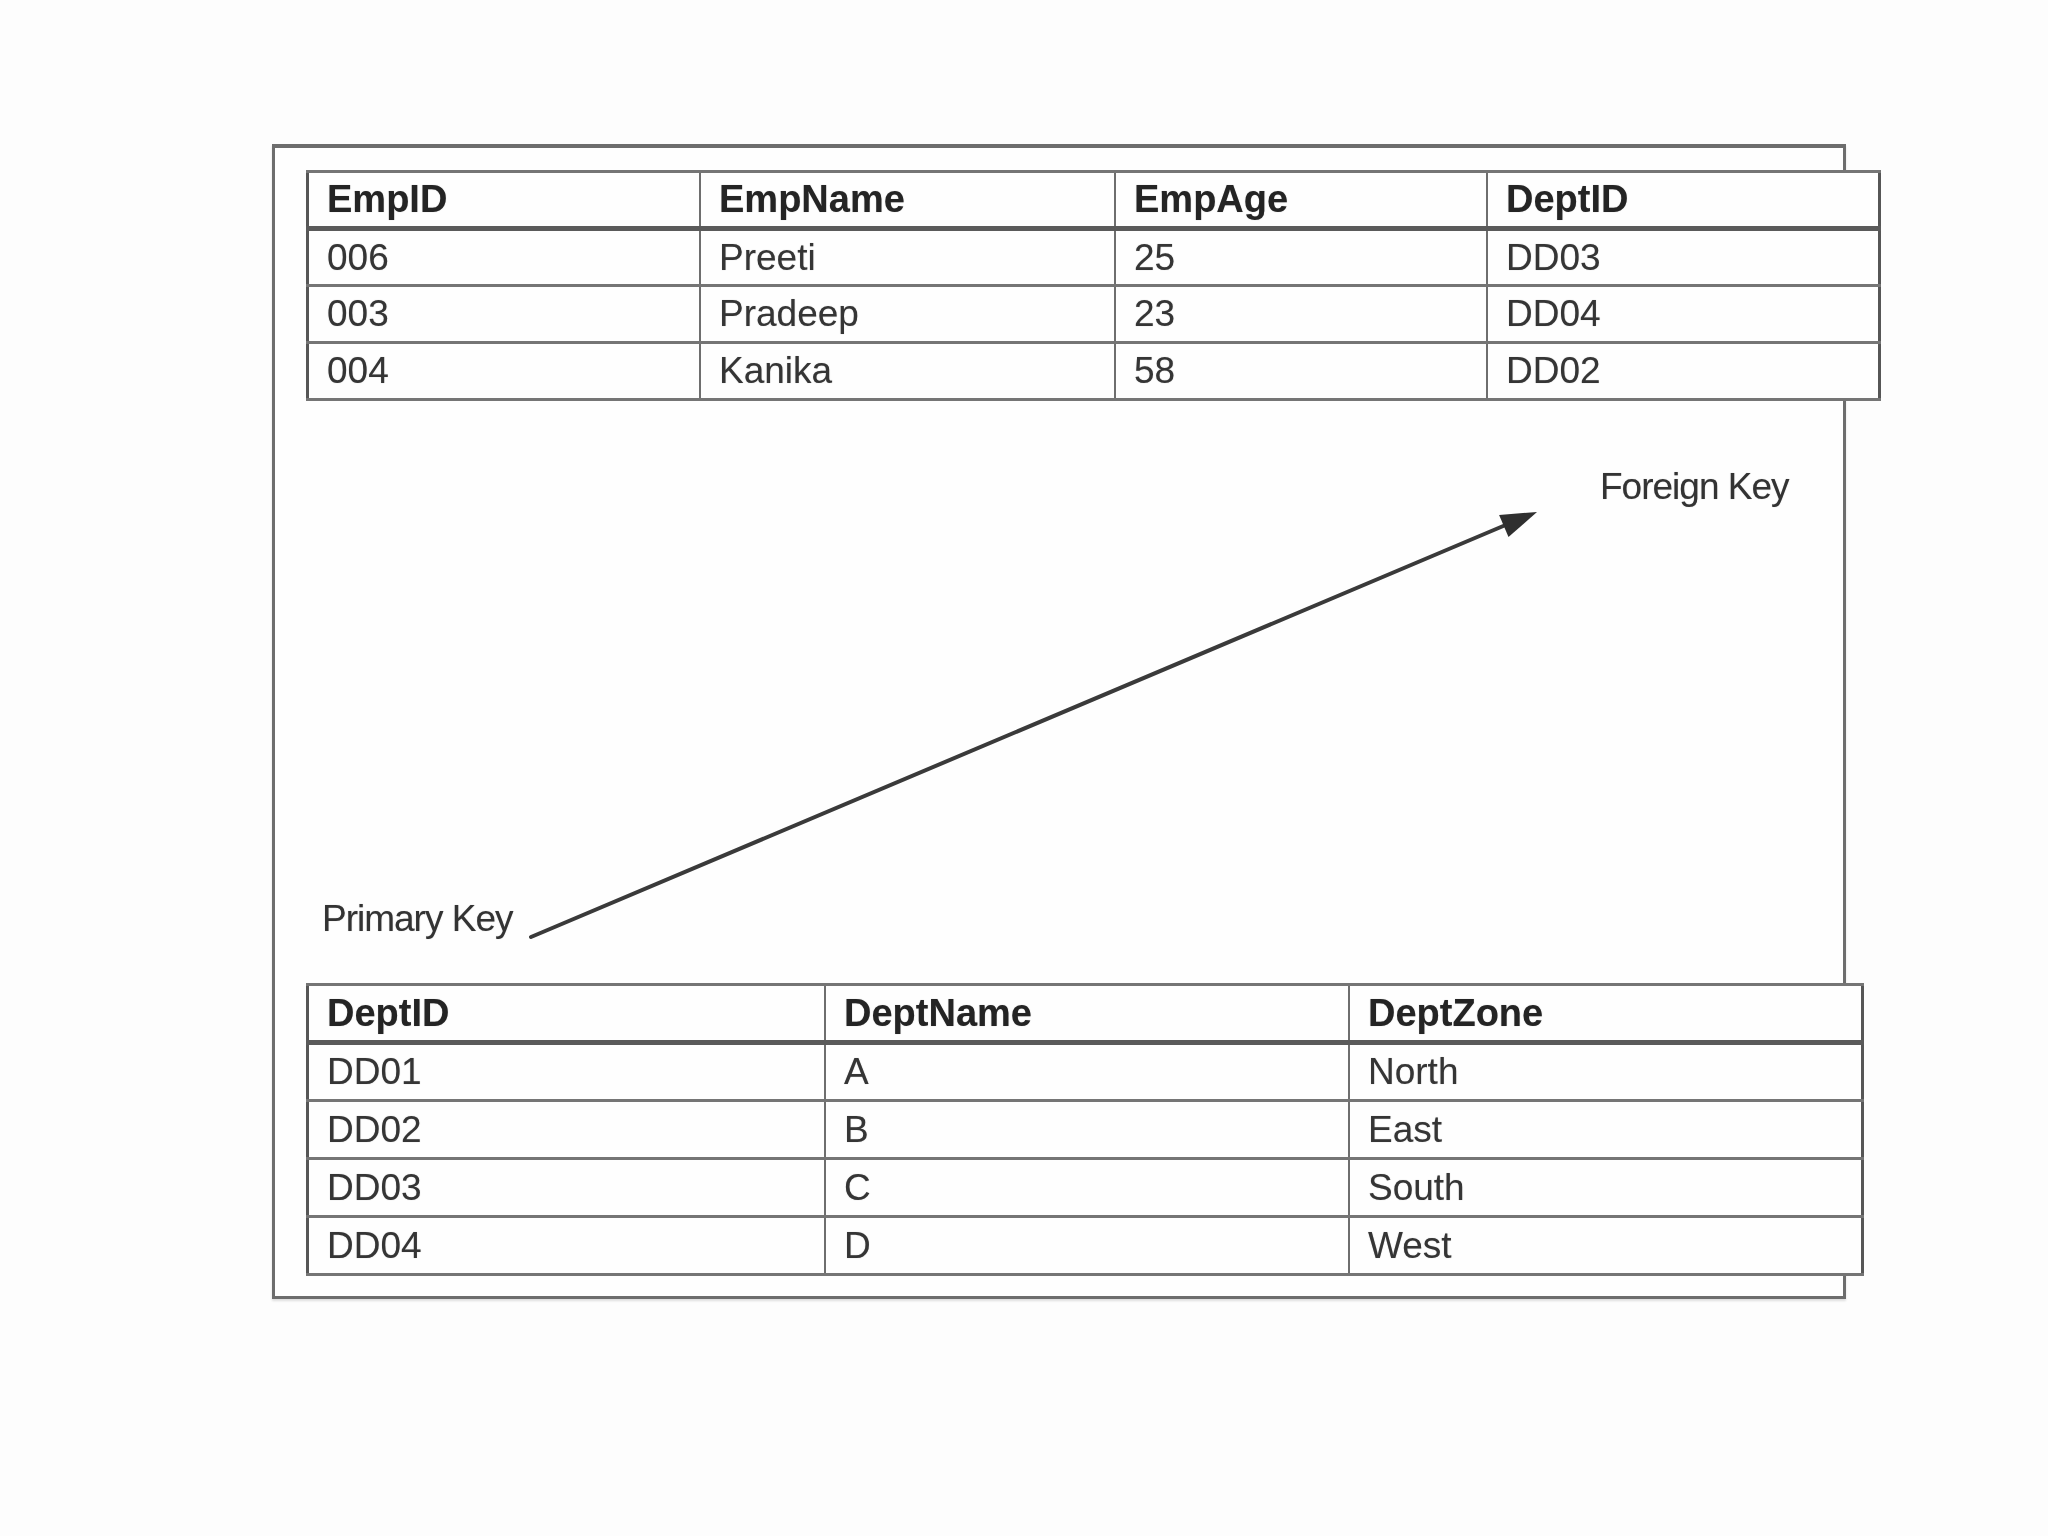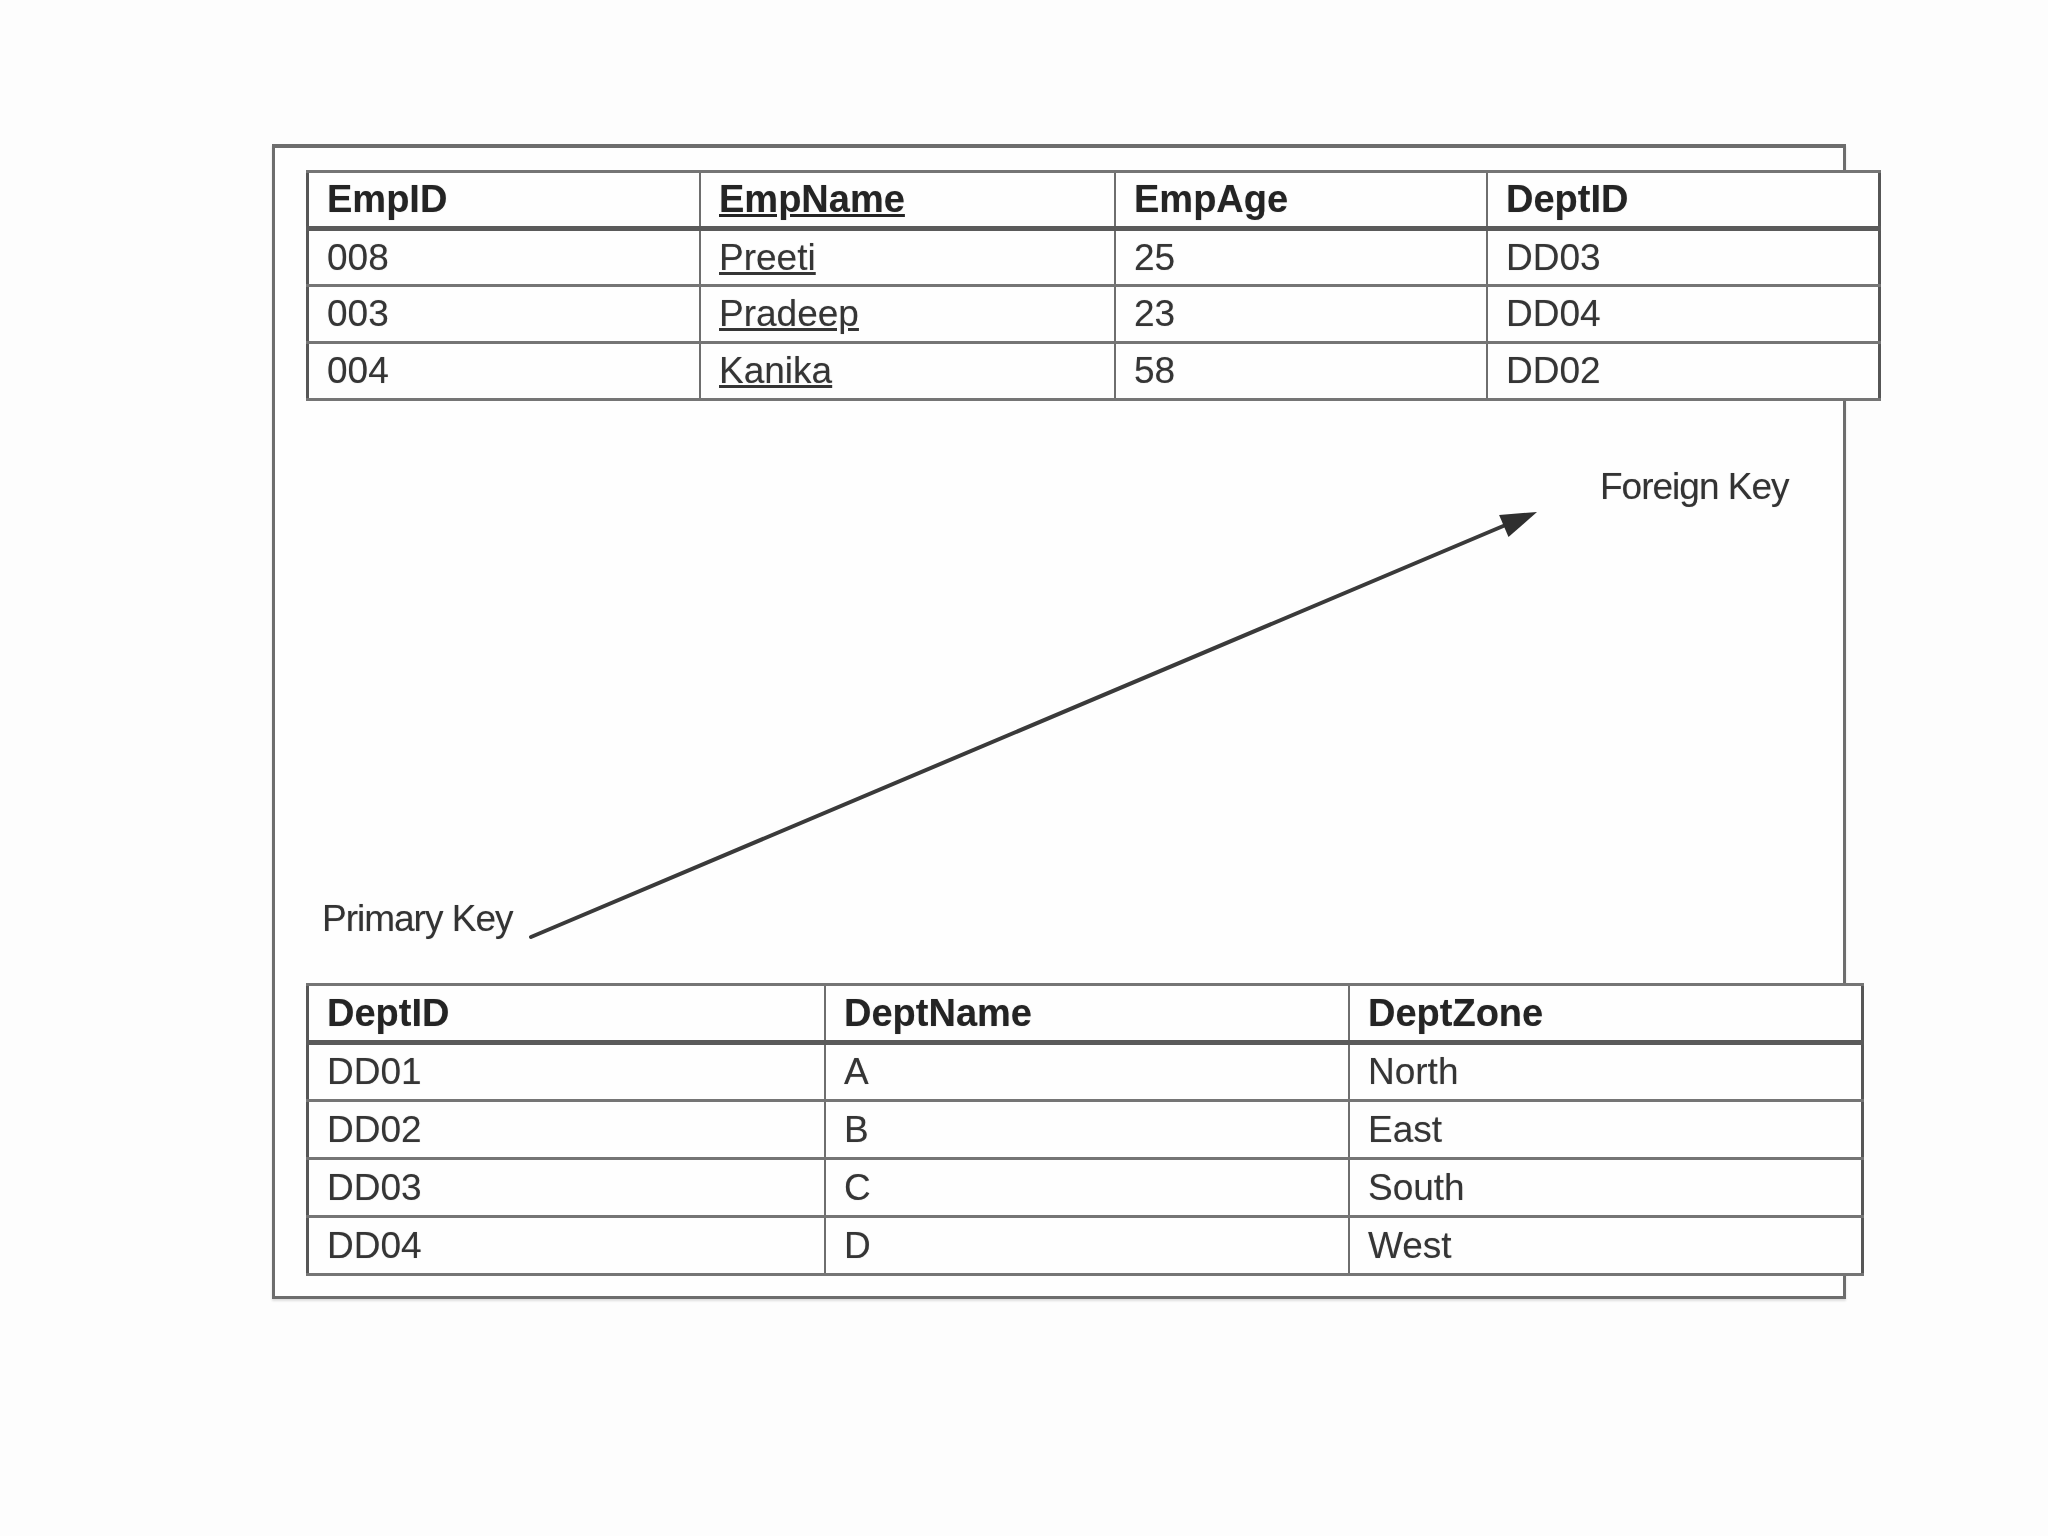--- a/index.html
+++ b/index.html
@@ -47,21 +47,21 @@
   }
   table.dbtable th {
     font-weight: 700;
     font-size: 38px;
     color: #242424;
     border-bottom: 5px solid #5a5a5a;
   }
   table.emp { left: 306px; top: 170px; width: 1507px; }
   table.emp tr { height: 57px; }
   table.emp th:nth-child(1), table.emp td:nth-child(1) { width: 372px; }
-  table.emp th:nth-child(2), table.emp td:nth-child(2) { width: 395px; text-decoration: underline; }
+  table.emp th:nth-child(2), table.emp td:nth-child(2) { width: 395px; }
   table.emp th:nth-child(3), table.emp td:nth-child(3) { width: 352px; }
   table.emp th:nth-child(4), table.emp td:nth-child(4) { width: 372px; }
   table.dept { left: 306px; top: 983px; width: 1506px; }
   table.dept tr { height: 58px; }
   table.dept th:nth-child(1), table.dept td:nth-child(1) { width: 497px; }
   table.dept th:nth-child(2), table.dept td:nth-child(2) { width: 504px; }
   table.dept th:nth-child(3), table.dept td:nth-child(3) { width: 493px; }
   .key-label {
     position: absolute;
     font-size: 37px;
@@ -93,21 +93,21 @@
     <thead>
         <tr>
           <th>EmpID</th>
           <th>EmpName</th>
           <th>EmpAge</th>
           <th>DeptID</th>
         </tr>
       </thead>
     <tbody>
         <tr>
-          <td>008</td>
+          <td>006</td>
           <td>Preeti</td>
           <td>25</td>
           <td>DD03</td>
         </tr>
         <tr>
           <td>003</td>
           <td>Pradeep</td>
           <td>23</td>
           <td>DD04</td>
         </tr>

